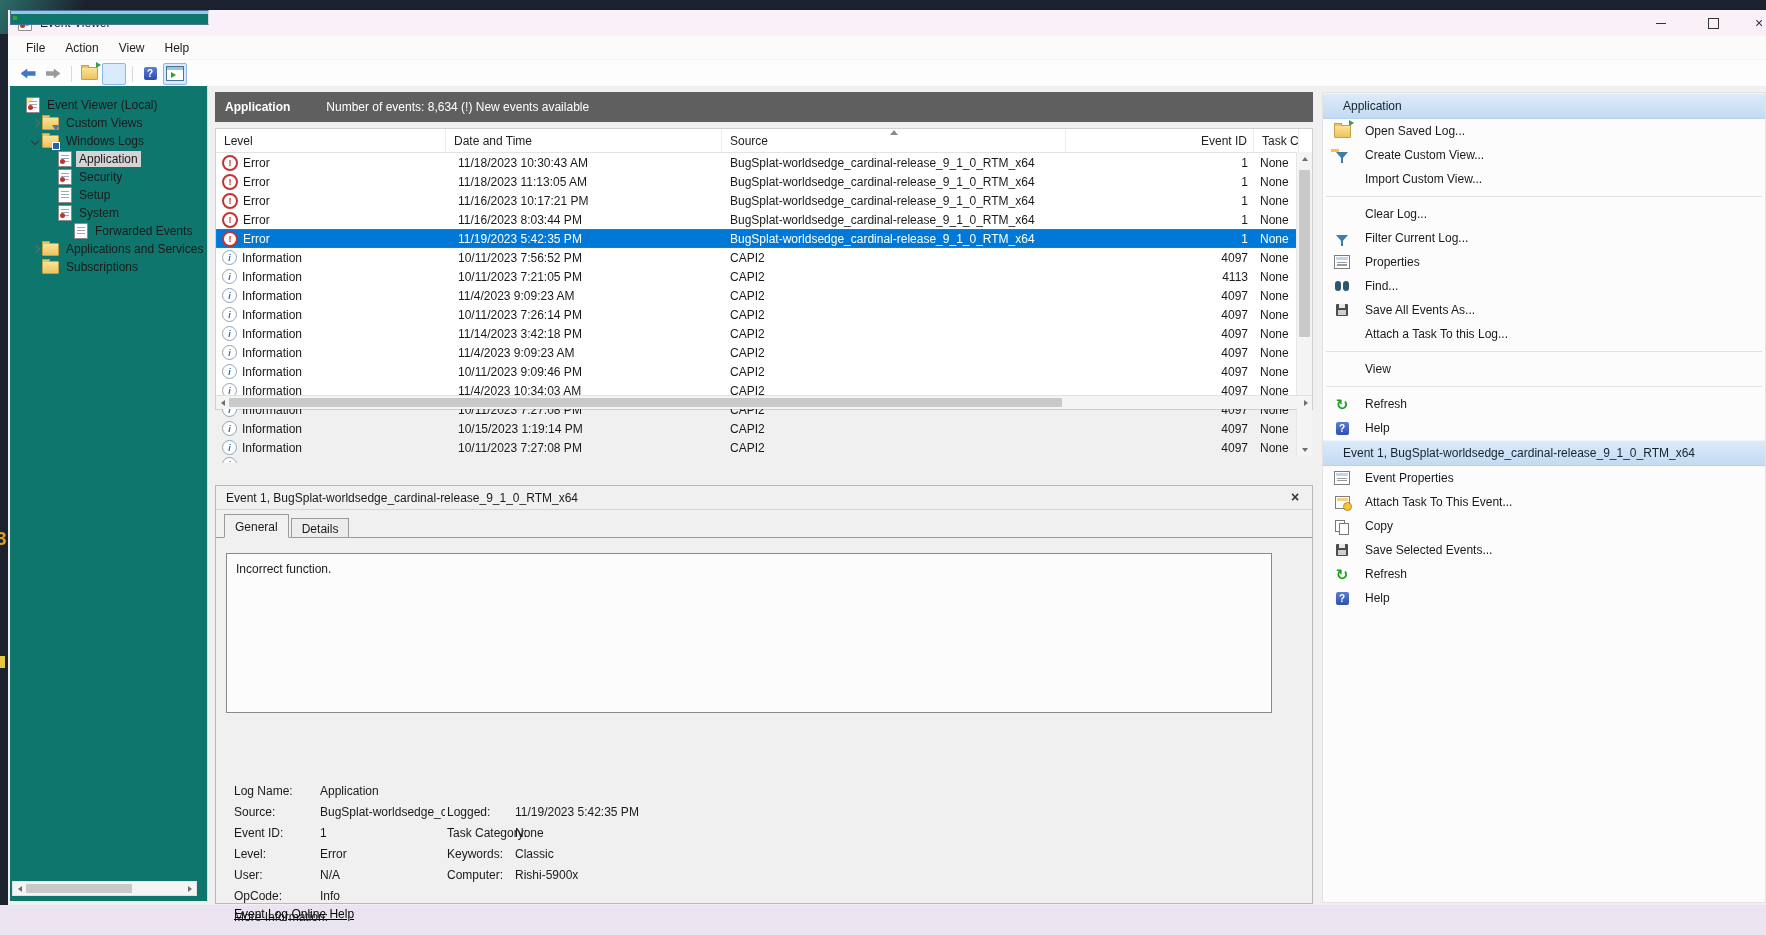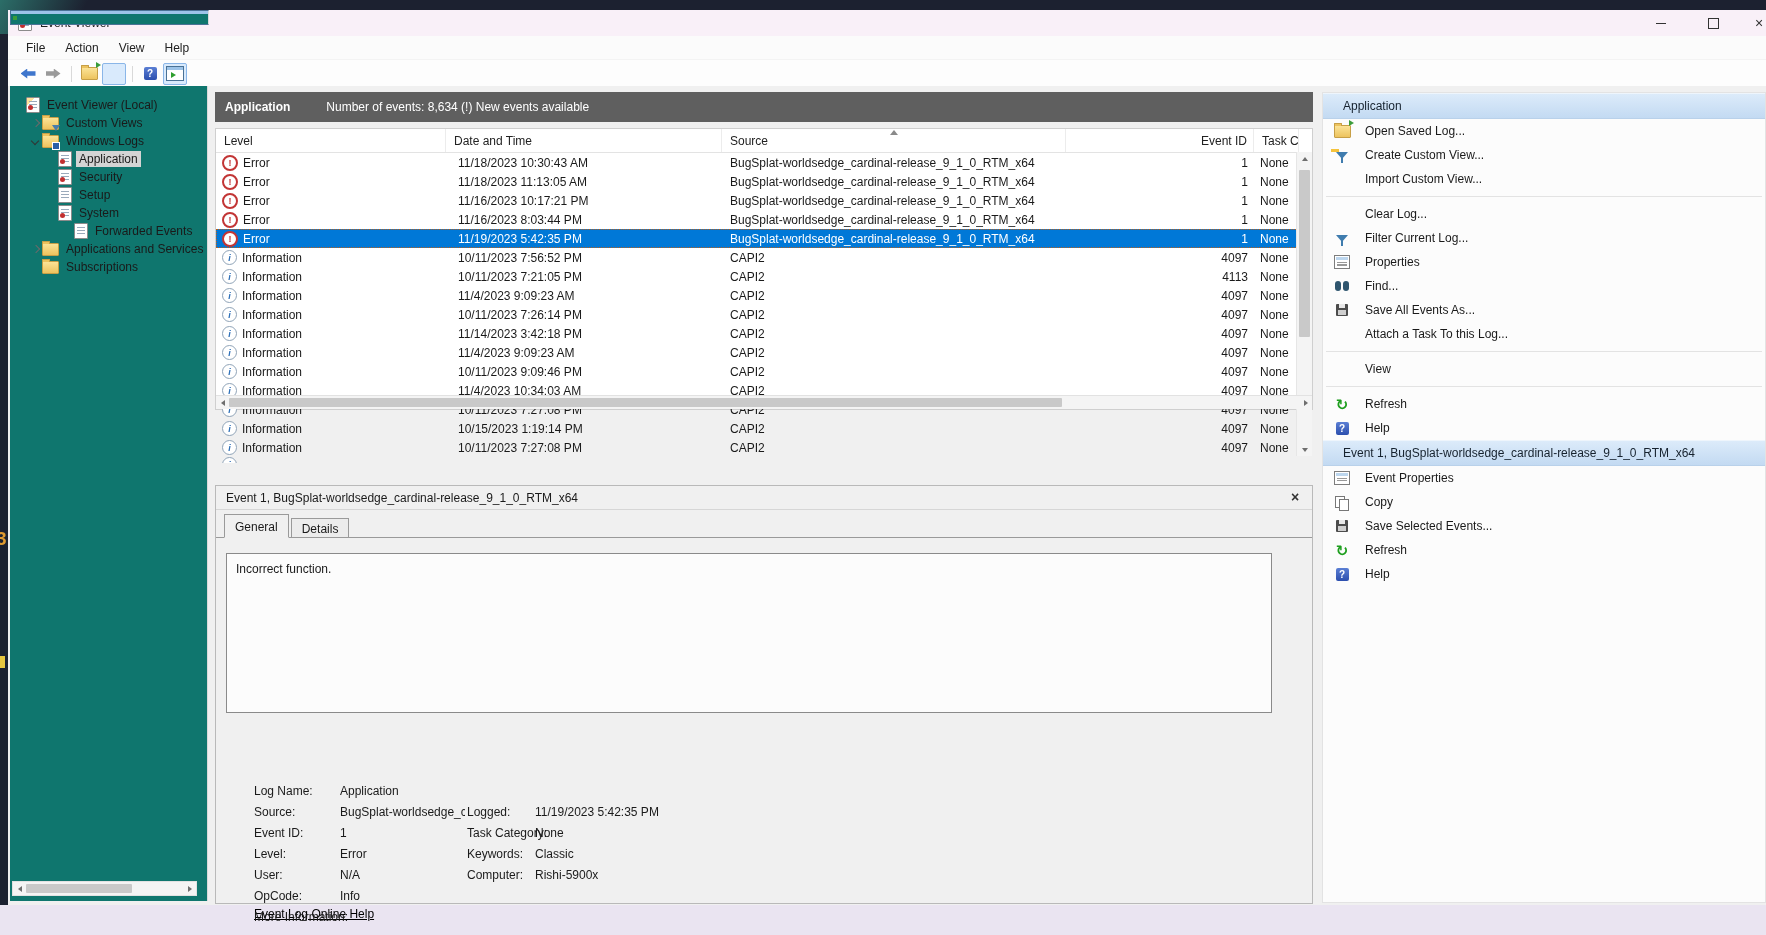--- a/index.html
+++ b/index.html
@@ -135,21 +135,21 @@
   .dclose{position:absolute;right:8px;top:2px;width:18px;height:18px;display:flex;align-items:center;justify-content:center;
         font-size:14px;color:#333;font-weight:bold;}
   .dtabs{height:28px;display:flex;align-items:flex-end;padding-left:8px;position:relative;}
   .dtabs::after{content:"";position:absolute;left:0;right:0;bottom:0;height:1px;background:#9a9a9a;}
   .tab{box-sizing:border-box;padding:3px 10px;border:1px solid #9a9a9a;background:#ececec;height:20px;margin-right:2px;z-index:1;}
   .tab.active{background:#f0f0f0;height:24px;border-bottom:1px solid #f0f0f0;z-index:3;padding-top:5px;}
   .dbody{position:relative;height:calc(100% - 52px);}
   .dmsg{position:absolute;left:10px;top:15px;width:1046px;height:160px;background:#fcfcfc;border:1px solid #8a8a8a;
         box-sizing:border-box;padding:8px 9px;overflow:hidden;}
   .dfields{position:absolute;left:18px;top:243px;right:20px;}
-  .frow{position:relative;height:21px;margin-left:20px;}
+  .frow{position:relative;height:21px;}
   .frow span{position:absolute;top:3px;white-space:nowrap;}
   .fc1{left:0;} .fc2{left:86px;} .fc3{left:213px;} .fc4{left:281px;}
   .fc2.trunc{max-width:125px;overflow:hidden;display:inline-block;}
   a.evlink{color:#000000;}
 
   
   .actions{position:absolute;left:1314px;top:6px;width:444px;bottom:2px;background:#fcfcfc;border:1px solid #e3e3e3;box-sizing:border-box;overflow:hidden;}
   .atitle{height:21px;background:#f0f0f0;border-bottom:1px solid #dcdcdc;font-weight:bold;display:flex;align-items:center;padding-left:8px;}
   .asec{height:24px;background:linear-gradient(#dcebfa,#c3daf2);border-top:1px solid #eef5fc;border-bottom:1px solid #b9d1ea;
         display:flex;align-items:center;padding-left:20px;color:#16222e;white-space:nowrap;overflow:hidden;}
@@ -643,20 +643,26 @@
             </div>
             <div class="asec">Event 1, BugSplat-worldsedge_cardinal-release_9_1_0_RTM_x64</div>
             <div class="aitem">
               <span class="ai">
                 <span class="props"></span>
               </span>
               <span class="alabel">Event Properties</span>
             </div>
             <div class="aitem">
               <span class="ai">
+                <span class="taskic"></span>
+              </span>
+              <span class="alabel">Attach Task To This Event...</span>
+            </div>
+            <div class="aitem">
+              <span class="ai">
                 <span class="copyic"></span>
               </span>
               <span class="alabel">Copy</span>
             </div>
             <div class="aitem">
               <span class="ai">
                 <span class="floppy"></span>
               </span>
               <span class="alabel">Save Selected Events...</span>
             </div>

